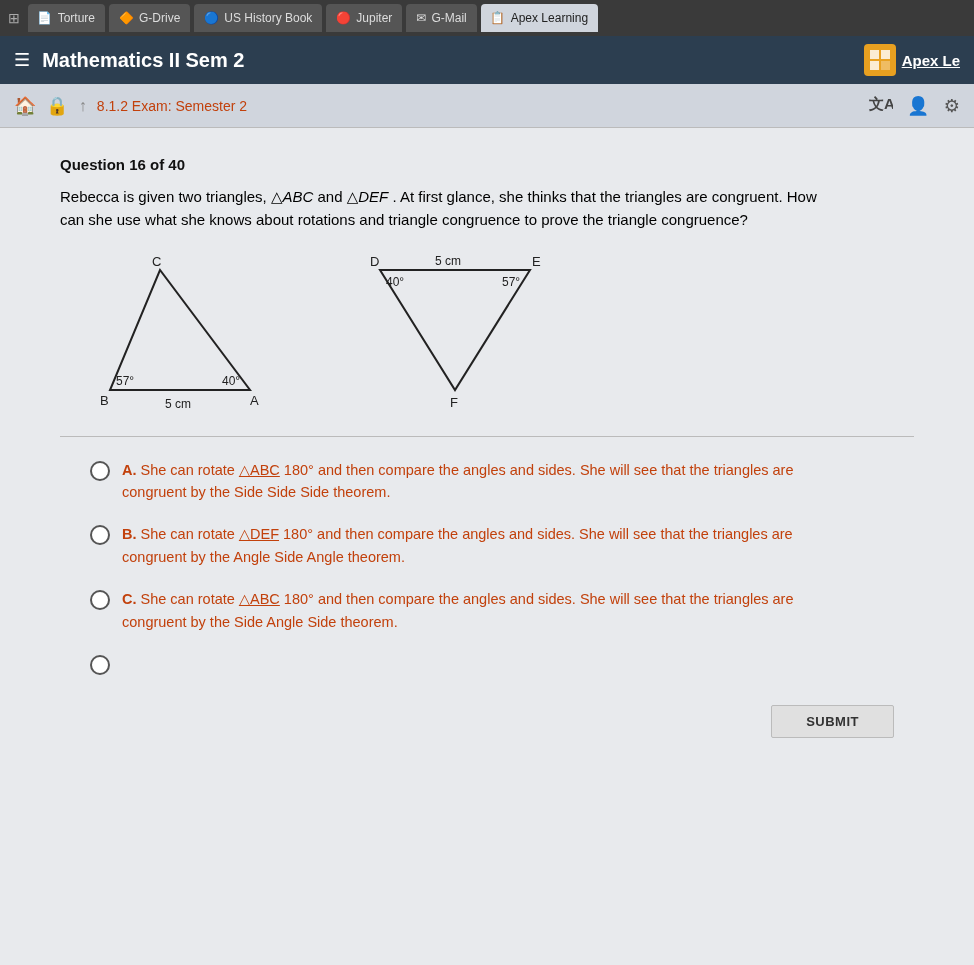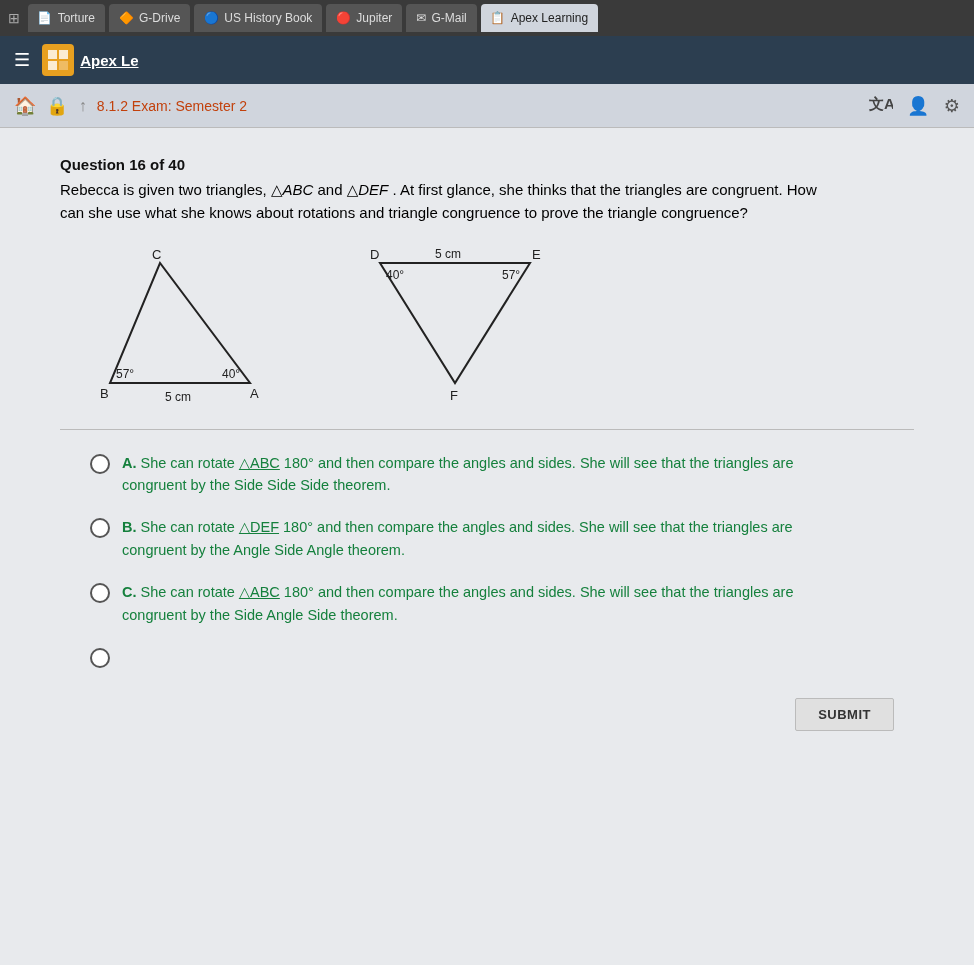--- a/index.html
+++ b/index.html
@@ -116,21 +116,21 @@
     .main-content {
       background: #e8eaed;
       min-height: calc(965px - 128px);
       padding: 28px 60px 28px 60px;
       position: relative;
     }
 
     .question-number {
       font-size: 15px;
       font-weight: bold;
-      margin-bottom: 5px;
+      margin-bottom: 12px;
       color: #111;
     }
 
     .question-text {
       font-size: 15px;
       color: #000000;
       line-height: 1.55;
       margin-bottom: 18px;
       max-width: 780px;
     }
@@ -172,42 +172,42 @@
       height: 20px;
       border-radius: 50%;
       border: 2px solid #555;
       background: white;
       flex-shrink: 0;
       margin-top: 2px;
       cursor: pointer;
     }
     .option-content {
       font-size: 14.5px;
-      color: #15803d;
+      color: #c2410c;
       line-height: 1.55;
       max-width: 680px;
     }
     .option-label {
       font-weight: bold;
     }
     .underline {
       text-decoration: underline;
     }
 
     
     .submit-area {
       display: flex;
       justify-content: flex-end;
       margin-top: 30px;
       padding-right: 20px;
     }
     .submit-btn {
       background: #e0e0e0;
       border: 1px solid #bbb;
-      padding: 8px 22px;
+      padding: 8px 34px;
       font-size: 13px;
       font-weight: bold;
       letter-spacing: 0.5px;
       color: #333;
       cursor: pointer;
       border-radius: 2px;
     }
 
     svg text {
       font-family: Arial, sans-serif;
@@ -239,20 +239,21 @@
     <span>G-Mail</span>
   </div>
   <div class="tab-item active">
     <span>📋</span>
     <span>Apex Learning</span>
   </div>
 </div>
 
 <div class="nav-bar">
   <span class="nav-menu-icon">☰</span>
+  <span class="nav-title">Mathematics II Sem 2</span>
   <div class="nav-logo">
     <div class="nav-logo-icon">
       <svg width="22" height="22" viewBox="0 0 22 22">
         <rect x="1" y="1" width="9" height="9" fill="white" opacity="0.8"></rect>
         <rect x="12" y="1" width="9" height="9" fill="white" opacity="0.8"></rect>
         <rect x="1" y="12" width="9" height="9" fill="white" opacity="0.8"></rect>
         <rect x="12" y="12" width="9" height="9" fill="white" opacity="0.3"></rect>
       </svg>
     </div>
     <span>Apex Le</span>

